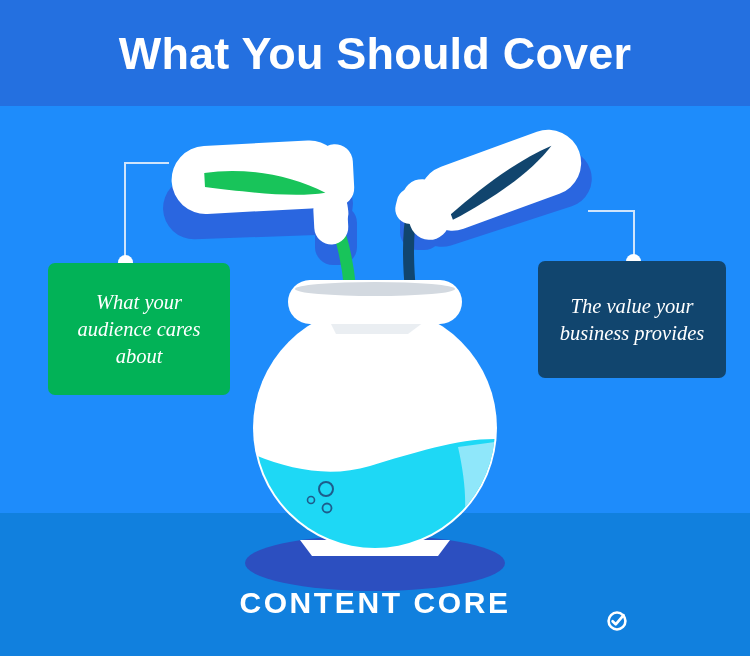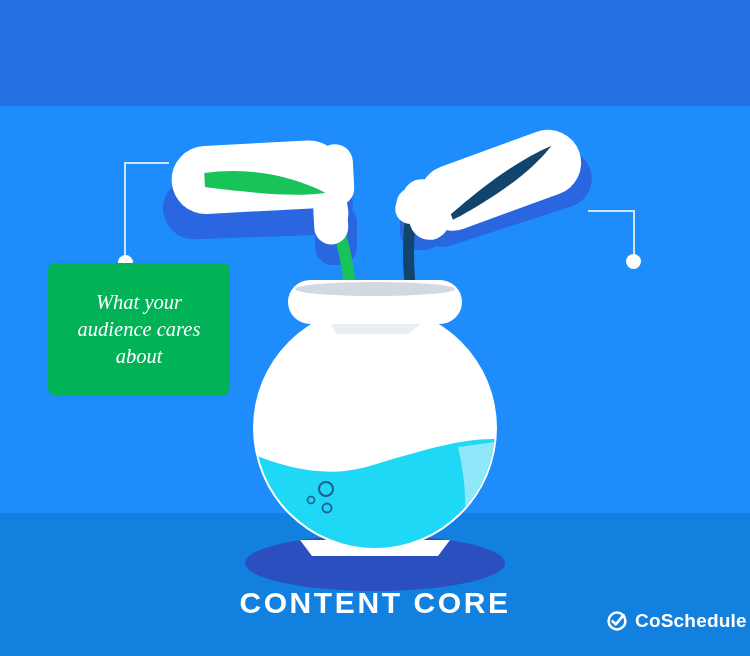--- a/index.html
+++ b/index.html
@@ -78,20 +78,21 @@
 
   svg{display:block;}
   #art{position:absolute;left:0;top:0;width:750px;height:656px;}
 </style>
 </head>
 <body>
 
 <div id="stage">
 
   <div class="header-band"></div>
+  <div class="title">What You Should Cover</div>
   <div class="ground-band"></div>
 
   <svg id="art" viewBox="0 0 750 656">
 
     <ellipse cx="375" cy="563" rx="130" ry="28" fill="#2c4fc0"></ellipse>
 
     <g>
       <rect x="163" y="175" width="190" height="62" rx="31" fill="#2a66e0" transform="rotate(-2 258 206)"></rect>
       <rect x="315" y="205" width="42" height="60" rx="18" fill="#2a66e0"></rect>
     </g>
@@ -169,25 +170,27 @@
   <div class="connector">
     <div class="conn-h" style="left:588px;top:210px;width:47px;"></div>
     <div class="conn-v" style="left:633px;top:210px;height:50px;"></div>
     <div class="conn-dot" style="left:626px;top:254px;"></div>
   </div>
 
   <div class="callout callout-left">
     <span>What your audience cares about</span>
   </div>
 
+  <div class="callout callout-right">
+    <span>The value your business provides</span>
+  </div>
 
   <div class="caption">CONTENT CORE</div>
 
   <div class="logo">
     <svg class="logo-mark" viewBox="0 0 24 24">
       <path d="M12 1.4 A10.6 10.6 0 1 0 12 22.6 A10.6 10.6 0 1 0 12 1.4 Z
                M12 4.2 A7.8 7.8 0 1 1 12 19.8 A7.8 7.8 0 1 1 12 4.2 Z" fill="#ffffff"></path>
       <path d="M7.2 12.3 L10.6 15.6 L19.2 5.6" stroke="#ffffff" stroke-width="2.9" fill="none" stroke-linecap="round" stroke-linejoin="round"></path>
     </svg>
-    <span class="logo-text">CoSchedule</span>
   </div>
 
 </div>
 
 </body></html>

